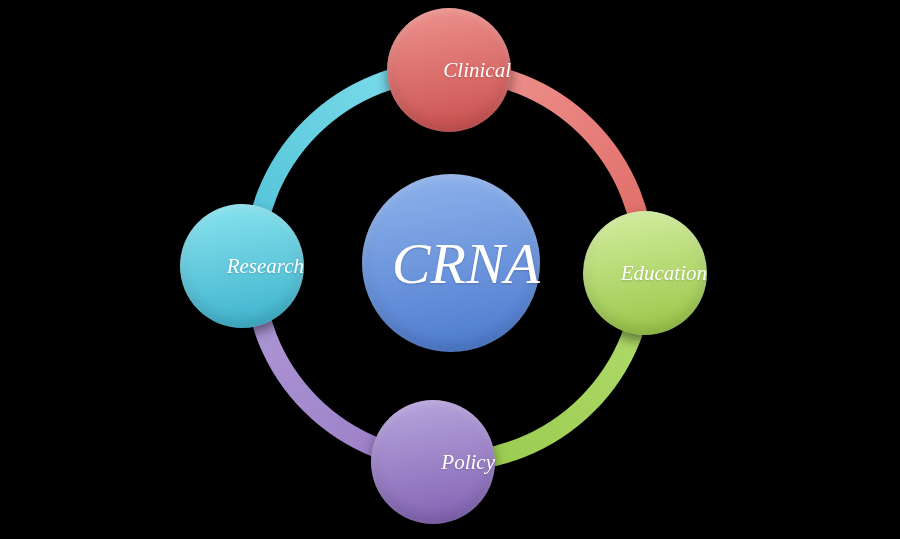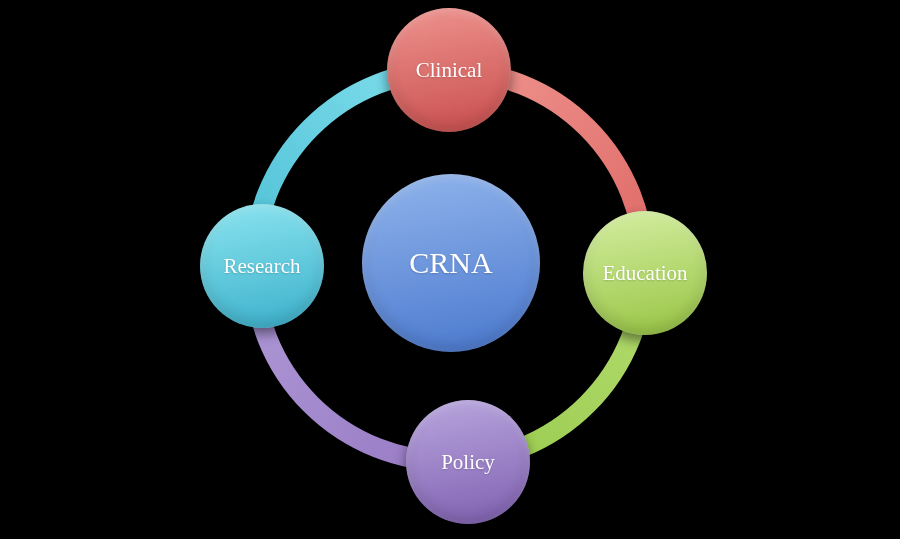--- a/index.html
+++ b/index.html
@@ -17,47 +17,48 @@
   .ring-svg {
     position: absolute;
     left: 0;
     top: 0;
   }
   .node {
     position: absolute;
     border-radius: 50%;
     display: flex;
     align-items: center;
-    justify-content: center;
+    justify-content: flex-end;
     color: #ffffff;
     text-align: center;
     box-shadow: 0 6px 12px rgba(0,0,0,0.45),
                 inset 0 -6px 14px rgba(0,0,0,0.14),
                 inset 0 3px 8px rgba(255,255,255,0.22);
+    font-style: italic;
   }
   .node .node-label {
     text-shadow: 0 1px 2px rgba(0,0,0,0.18);
     user-select: none;
   }
   .satellite {
     width: 124px;
     height: 124px;
     font-size: 21px;
   }
   .center-node {
     left: 362px;
     top: 174px;
     width: 178px;
     height: 178px;
-    font-size: 30px;
+    font-size: 58px;
   }
   .pos-top    { left: 387px; top: 8px; }
   .pos-right  { left: 583px; top: 211px; }
-  .pos-bottom { left: 406px; top: 400px; }
-  .pos-left   { left: 200px; top: 204px; }
+  .pos-bottom { left: 371px; top: 400px; }
+  .pos-left   { left: 180px; top: 204px; }
 </style>
 </head>
 <body style="background: rgb(0, 0, 0);">
 
 <div class="stage">
 
   <svg class="ring-svg" width="900" height="539" viewBox="0 0 900 539">
     <defs>
       <linearGradient id="g-arc-0" gradientUnits="userSpaceOnUse" x1="253" y1="266" x2="449" y2="71">
         <stop offset="0" stop-color="#4fc0d6"></stop>

